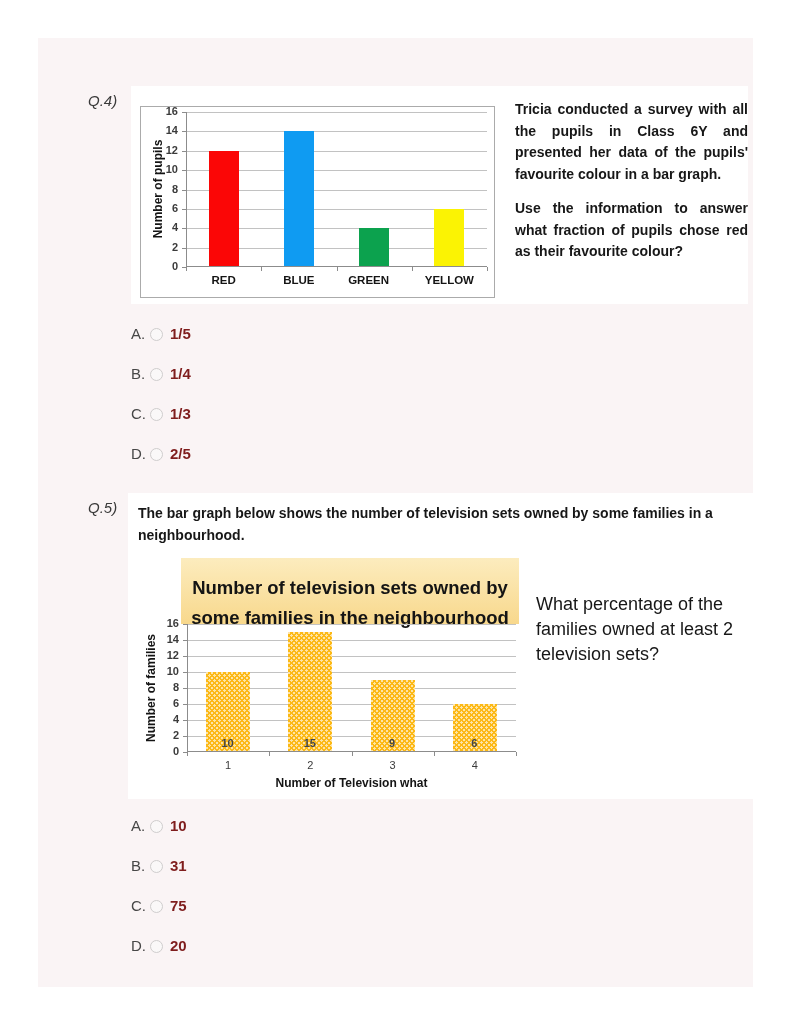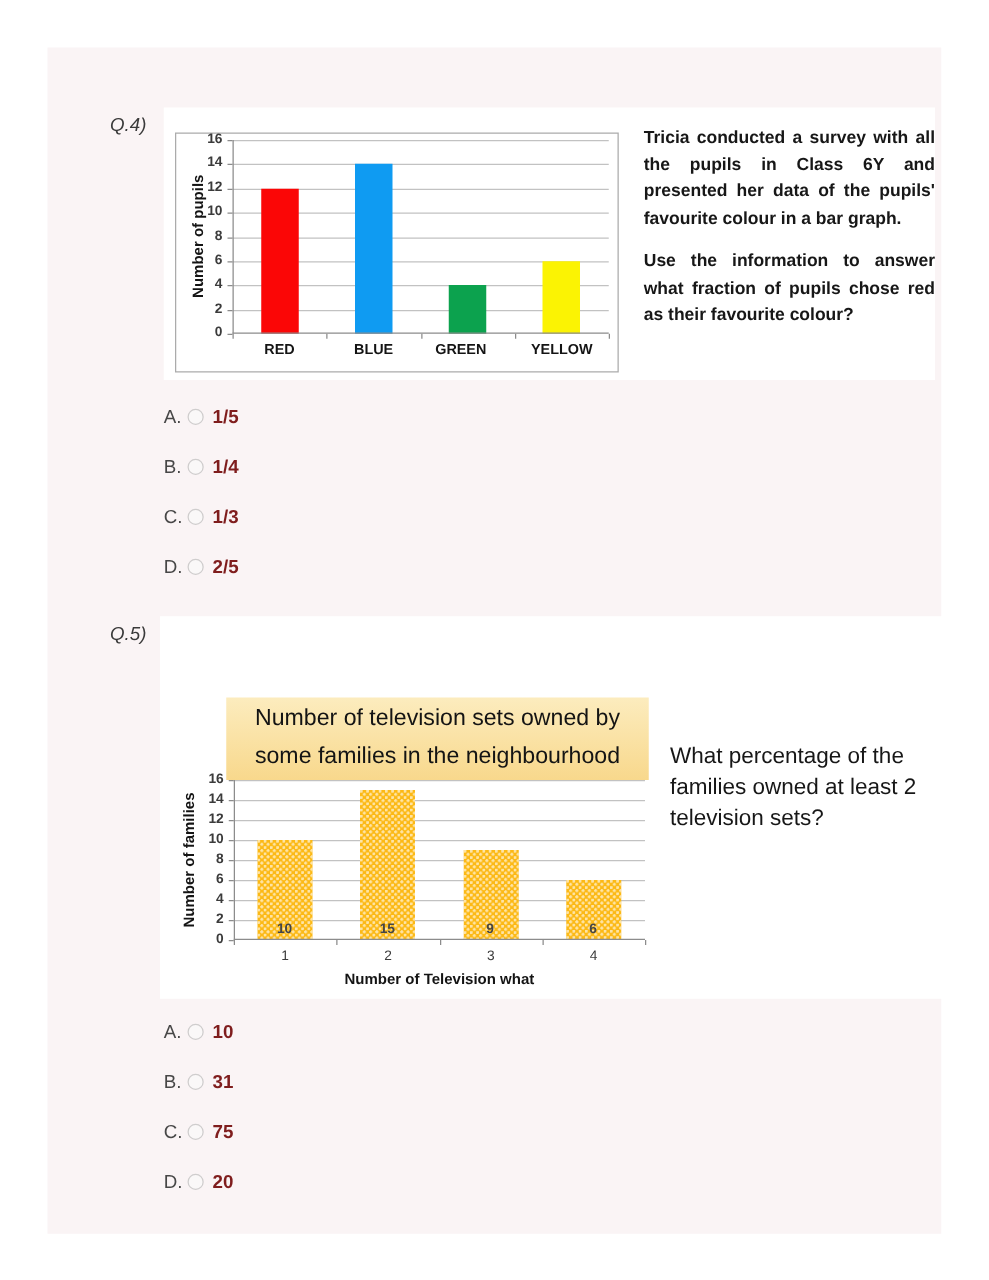--- a/index.html
+++ b/index.html
@@ -21,22 +21,22 @@
   #q4-chartbox { position:absolute; left:102px; top:68px; width:355px; height:192px;
                  background:#ffffff; border:1px solid #ababab; }
   #q4-text { position:absolute; left:477px; top:61px; width:233px;
              font-weight:bold; font-size:14px; line-height:21.5px; color:#171717; text-align:justify; }
   #q4-text p + p { margin-top:13px; }
 
   
   #q5-intro { position:absolute; left:100px; top:464px; width:600px;
               font-weight:bold; font-size:14px; line-height:22px; color:#171717; }
   #q5-title { position:absolute; left:143px; top:520px; width:338px; height:66px;
-              font-weight:normal; font-size:18.5px; line-height:30px; color:#141414;
-              text-align:center; padding-top:1px; }
+              font-weight:bold; font-size:18.5px; line-height:30px; color:#141414;
+              text-align:center; padding-top:15px; }
   #q5-question { position:absolute; left:498px; top:554px; width:218px;
                  font-weight:normal; font-size:18px; line-height:25px; color:#171717; }
 
   
   .chart { position:absolute; }
   #q4-chart { left:0; top:0; width:353px; height:190px; }   
   #q5-chart { left:100px; top:580px; width:385px; height:180px; }
 
   .plot { position:absolute; }
   #q4-chart .plot { left:45px; top:5px; width:301px; height:155px; }
@@ -147,20 +147,21 @@
       <span class="letter">C.</span><span class="radio"></span><span class="val">1/3</span>
     </div>
     <div class="opt" style="top:407px">
       <span class="letter">D.</span><span class="radio"></span><span class="val">2/5</span>
     </div>
 
     <div class="qlabel" id="q5-label">Q.5)</div>
 
     <div class="card" id="q5-card"></div>
 
+    <div id="q5-intro">The bar graph below shows the number of television sets owned by some families in a neighbourhood.</div>
 
     <div id="q5-title" style="background: linear-gradient(rgb(252, 236, 190) 0%, rgb(248, 216, 140) 100%);">Number of television sets owned by some families in the neighbourhood</div>
 
     <div id="q5-question">What percentage of the families owned at least 2 television sets?</div>
 
     <div class="chart" id="q5-chart">
       <div class="ytitle">Number of families</div>
       <div class="plot">
           <span class="ytick" style="top: 121px;">0</span>
           <span class="ymark" style="top: 128px;"></span>

